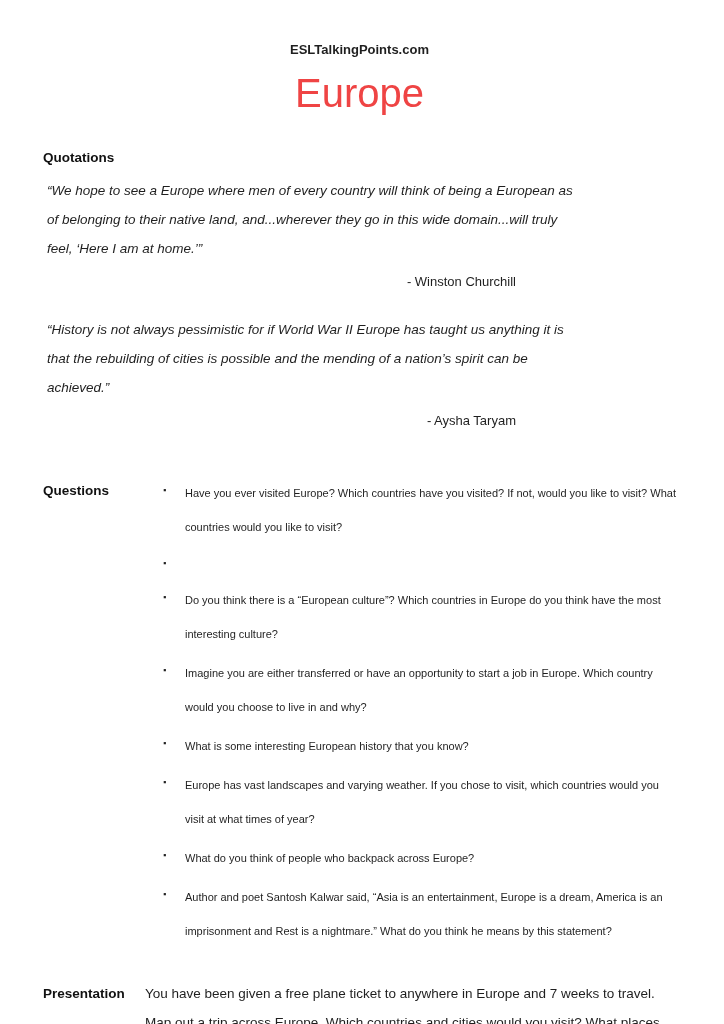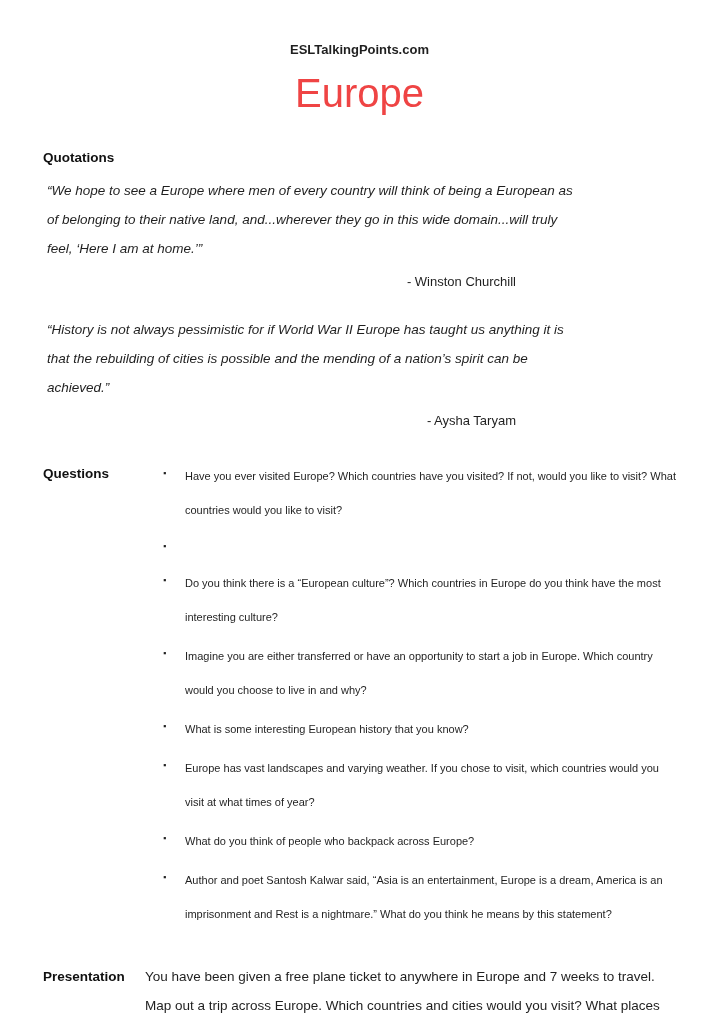--- a/index.html
+++ b/index.html
@@ -57,21 +57,21 @@
     line-height: 29px;
     font-style: italic;
   }
   .quote-attribution {
     margin: 0 0 19px 0;
     font-size: 13px;
     line-height: 29px;
     text-align: right;
     padding-right: 64px;
   }
-  .questions-section { margin-top: 5px; }
+  .questions-section { margin-top: 22px; }
   .question-list {
     list-style: none;
     margin: 0;
     padding: 0 0 0 18px;
   }
   .question-item {
     display: flex;
     margin-bottom: 5px;
   }
   .bullet {

